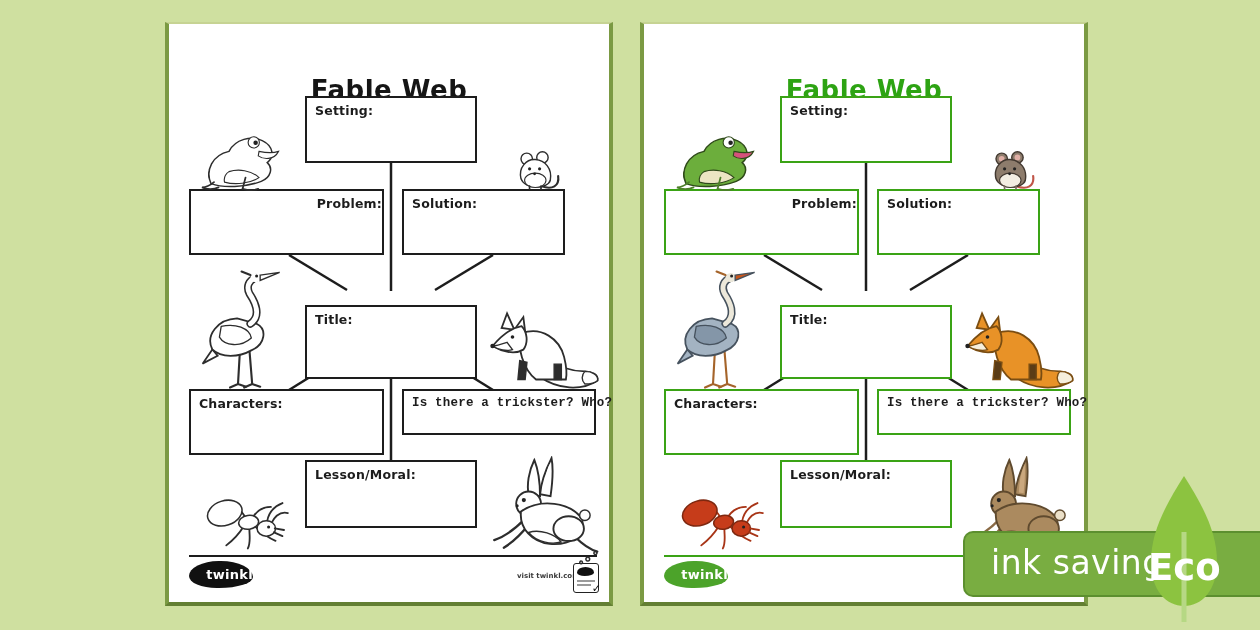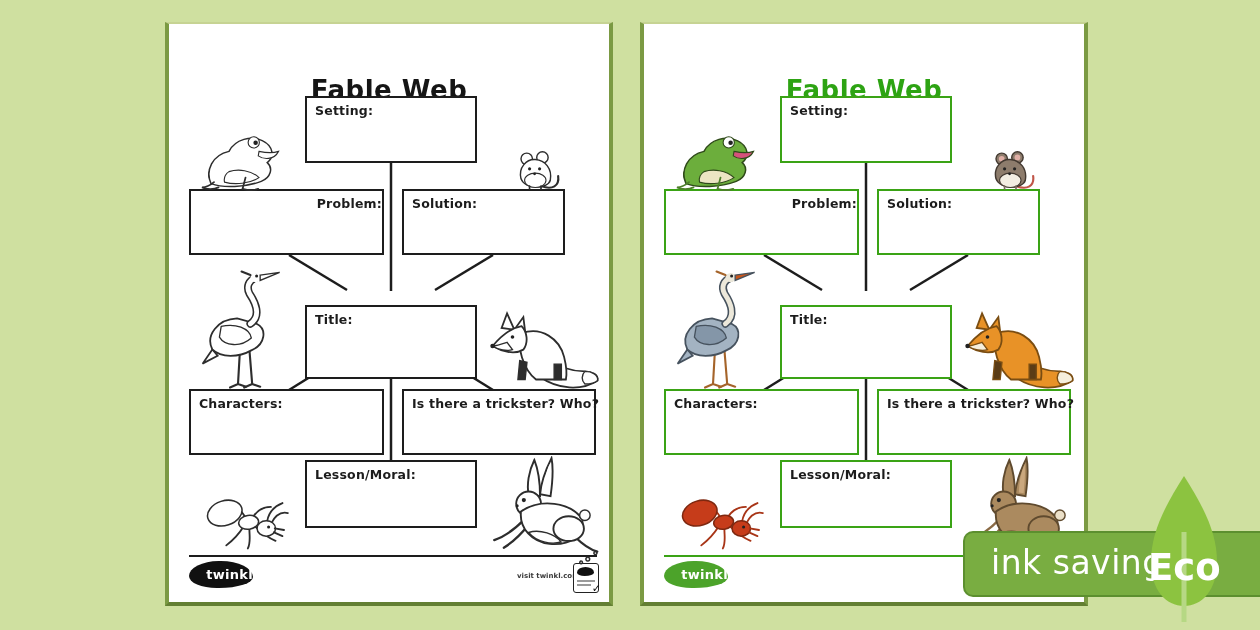--- a/index.html
+++ b/index.html
@@ -31,21 +31,21 @@
   }
   .wbox .lbl{
     display:block;padding:5px 0 0 8px;font-size:12.5px;font-weight:700;
     letter-spacing:.2px;color:#1c1c1c;white-space:nowrap;
   }
   .box-setting   {left:136px;top:72px; width:172px;height:67px;}
   .box-problem   {left:20px; top:165px;width:195px;height:66px;text-align:right;}
   .box-solution  {left:233px;top:165px;width:163px;height:66px;}
   .box-title     {left:136px;top:265px;width:172px;height:74px;margin-top:16px;}
   .box-characters{left:20px; top:365px;width:195px;height:66px;}
-  .box-trickster {left:233px;top:365px;width:194px;height:66px;}
+  .box-trickster {left:233px;top:365px;width:194px;height:46px;font-family:Liberation Mono, monospace;}
   .box-lesson    {left:136px;top:436px;width:172px;height:68px;}
   
   .animal{position:absolute;z-index:3;}
   .an-frog {left:30px; top:104px;}
   .an-mouse{left:342px;top:126px;}
   .an-heron{left:26px; top:244px;}
   .an-fox  {left:308px;top:284px;}
   .an-ant  {left:32px; top:466px;}
   .an-hare {left:310px;top:432px;}
   .p-body {fill:var(--body); stroke:var(--line);stroke-width:2;}

